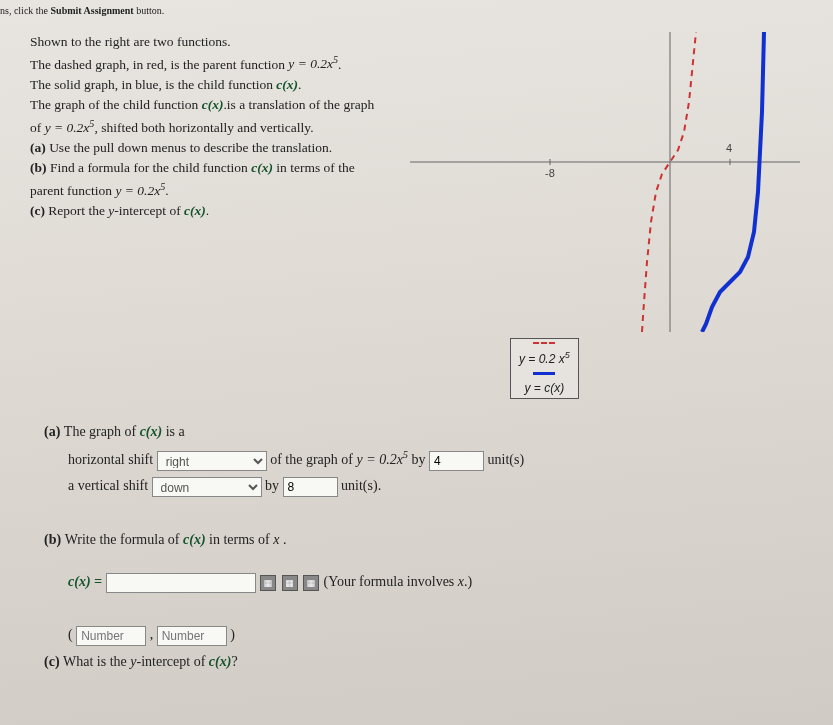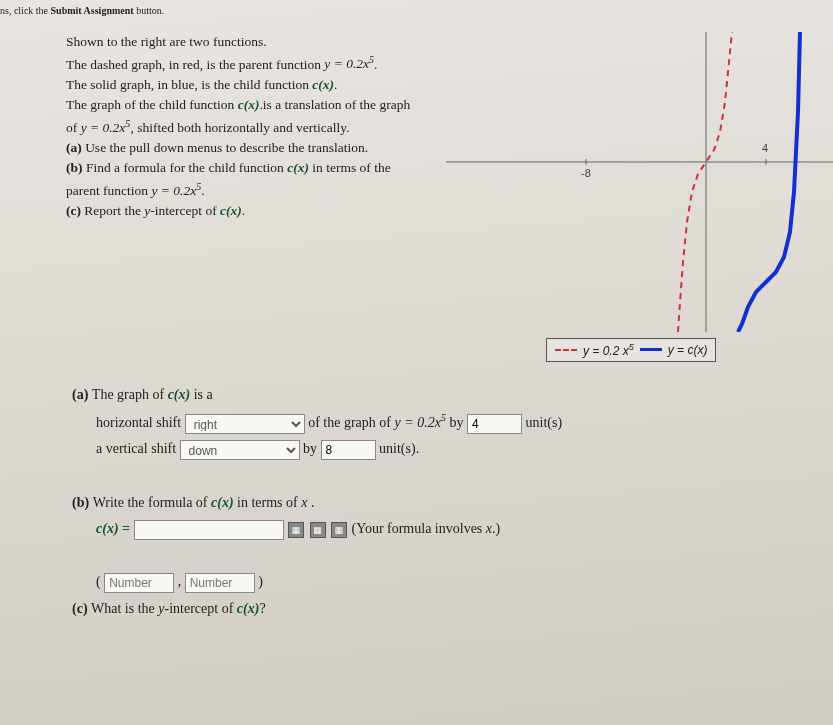--- a/index.html
+++ b/index.html
@@ -21,21 +21,20 @@
   }
   .content-row {
     display: flex;
     padding: 10px 8px 0 30px;
     gap: 10px;
   }
   .left-col {
     flex: 0 0 370px;
     font-size: 13.5px;
     line-height: 1.5;
-    margin-left: 36px;
   }
   .graph-col {
     flex: 1;
     position: relative;
   }
   .graph-box {
     position: relative;
     width: 390px;
     height: 300px;
     border: none;
@@ -44,53 +43,54 @@
     border: 1px solid #555;
     display: inline-flex;
     align-items: center;
     gap: 6px;
     padding: 3px 8px;
     font-family: Arial, sans-serif;
     font-size: 12px;
     background: rgba(255,255,255,0.3);
     margin-top: 6px;
     margin-left: 100px;
+    flex-direction: column;
   }
   .legend-dash {
     display:inline-block;
     width: 22px;
     border-top: 2px dashed #c33;
     vertical-align: middle;
   }
   .legend-solid {
     display:inline-block;
     width: 22px;
     border-top: 3px solid #1030d0;
     vertical-align: middle;
   }
   .answers {
-    padding: 20px 0 0 72px;
+    padding: 20px 0 0 44px;
     font-size: 14px;
     line-height: 1.9;
   }
   .bold { font-weight: bold; }
   .ital { font-style: italic; }
   .blue-fn { color: #14532d; font-style: italic; font-weight: bold;}
   .eq { font-style: italic; }
   select, input[type=text] {
     font-family: Arial, sans-serif;
     font-size: 12px;
     background: #f8f8f5;
     border: 1px solid #888;
     padding: 2px 4px;
     height: 20px;
     box-sizing: border-box;
     vertical-align: middle;
   }
-  select { width: 120px; color:#555;}
+  select { width: 110px; color:#555;}
   .num-input { width: 55px; }
   .formula-input { width: 150px; }
   .small-icon {
     display:inline-block;
     width:14px; height:14px;
     background:#888;
     border:1px solid #555;
     vertical-align:middle;
     margin:0 1px;
     font-size:9px;
@@ -188,21 +188,21 @@
     <input type="text" class="num-input" value="8" style="">
     <span>unit(s).</span>
   </div>
 
   <br>
 
   
   <div>
     <span class="bold">(b) </span><span>Write the formula of </span><span class="blue-fn">c(x)</span><span> in terms of </span><span class="ital">x</span><span> .</span>
   </div>
-  <div style="padding-left:24px;">
+  <div style="padding-left:24px;margin-top:16px;">
     <span class="blue-fn">c(x) = </span>
     <input type="text" class="formula-input" style="">
     <span class="small-icon">▦</span>
     <span class="small-icon">▦</span>
     <span class="small-icon">▦</span>
     <span><span>(Your formula involves </span><span class="ital">x</span><span>.)</span></span>
   </div>
 
   <br>
 

